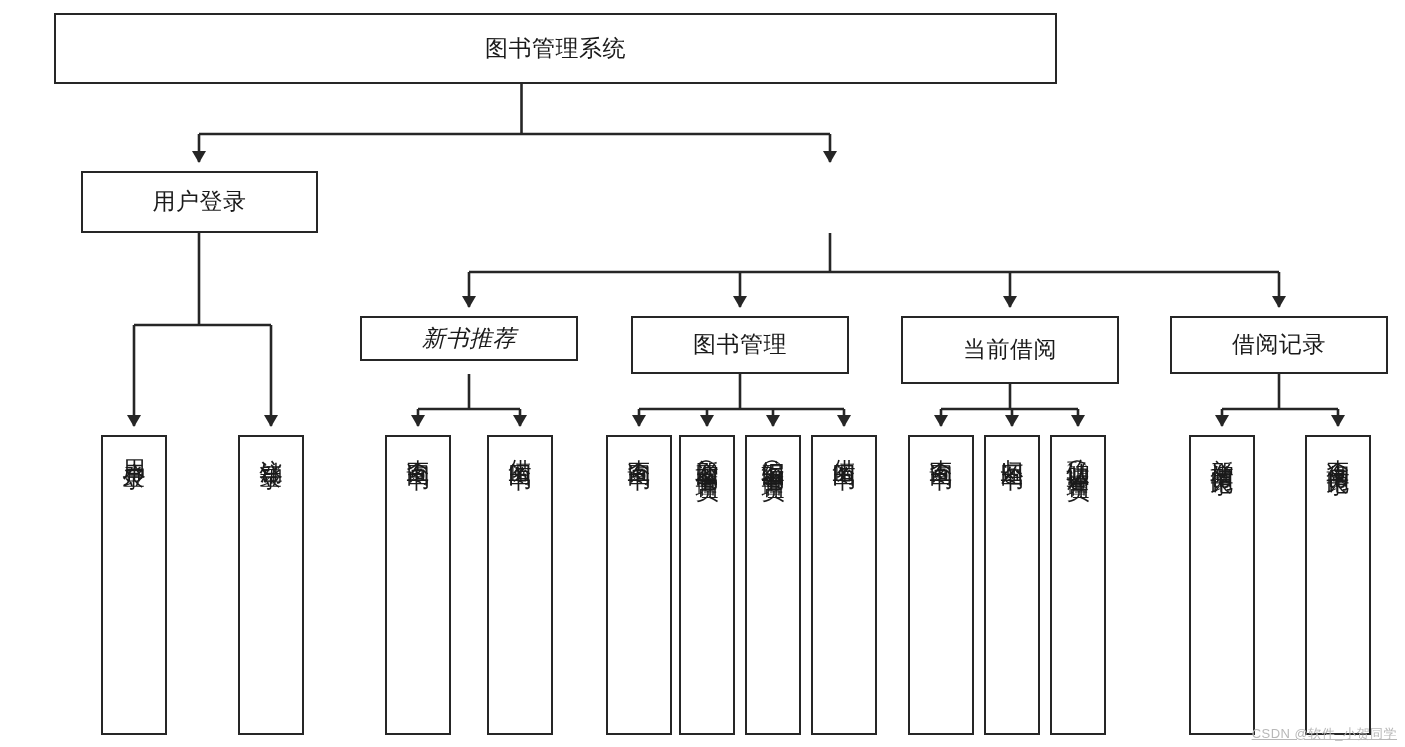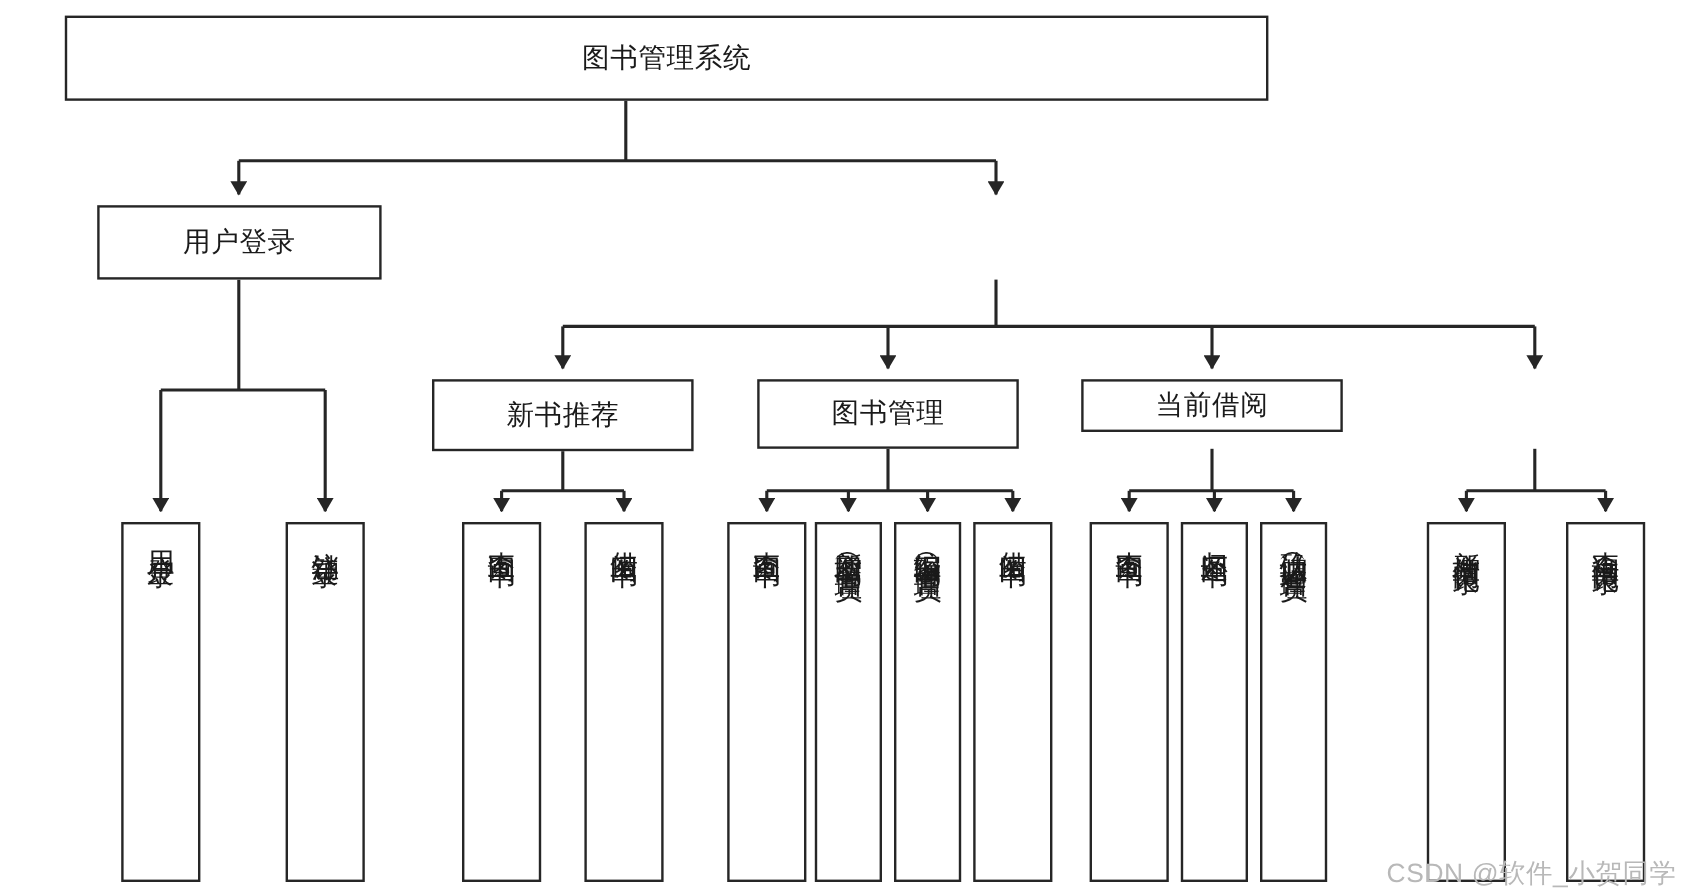--- a/index.html
+++ b/index.html
@@ -57,24 +57,25 @@
     writing-mode: vertical-rl;
     text-orientation: upright;
     font-size: 23px;
     letter-spacing: 3px;
     line-height: 1;
   }
   #watermark {
     position: absolute;
     right: 8px;
     bottom: 4px;
-    font-size: 22px;
+    font-size: 13px;
     color: #b8b8b8;
     white-space: nowrap;
     letter-spacing: 0.5px;
+    text-decoration: underline;
   }
 </style>
 </head>
 <body>
 
 <div id="diagram-root">
 
   <svg class="edges" viewBox="0 0 1405 747" xmlns="http://www.w3.org/2000/svg">
     <defs>
       <marker id="arrow" viewBox="0 0 12 14" refX="11" refY="7" markerWidth="12" markerHeight="14" orient="auto-start-reverse" markerUnits="userSpaceOnUse">
@@ -130,28 +131,31 @@
   </svg>
 
   <div class="node horizontal" id="node-root" style="left: 20px; top: 13px; width: 1003px; height: 71px; margin-left: 34px;">
     <span class="label">图书管理系统</span>
   </div>
 
   <div class="node horizontal" id="node-l2-0" style="left: 81px; top: 171px; width: 237px; height: 62px;">
     <span class="label">用户登录</span>
   </div>
 
-  <div class="node horizontal" id="node-l3-0" style="left: 360px; top: 316px; width: 218px; height: 60px;">
+  <div class="node horizontal" id="node-l3-0" style="left: 360px; top: 316px; width: 218px; height: 45px; font-style: italic;">
     <span class="label">新书推荐</span>
   </div>
   <div class="node horizontal" id="node-l3-1" style="left: 631px; top: 316px; width: 218px; height: 58px;">
     <span class="label">图书管理</span>
   </div>
-  <div class="node horizontal" id="node-l3-2" style="left: 901px; top: 316px; width: 218px; height: 44px;">
+  <div class="node horizontal" id="node-l3-2" style="left: 901px; top: 316px; width: 218px; height: 68px;">
     <span class="label">当前借阅</span>
+  </div>
+  <div class="node horizontal" id="node-l3-3" style="left: 1170px; top: 316px; width: 218px; height: 58px;">
+    <span class="label">借阅记录</span>
   </div>
 
   <div class="node vertical" id="node-leaf-0" style="left: 101px; top: 435px; width: 66px; height: 300px;">
     <span class="label">用户登录</span>
   </div>
   <div class="node vertical" id="node-leaf-1" style="left: 238px; top: 435px; width: 66px; height: 300px;">
     <span class="label">注销登录</span>
   </div>
   <div class="node vertical" id="node-leaf-2" style="left: 385px; top: 435px; width: 66px; height: 300px;">
     <span class="label">查询图书</span>

